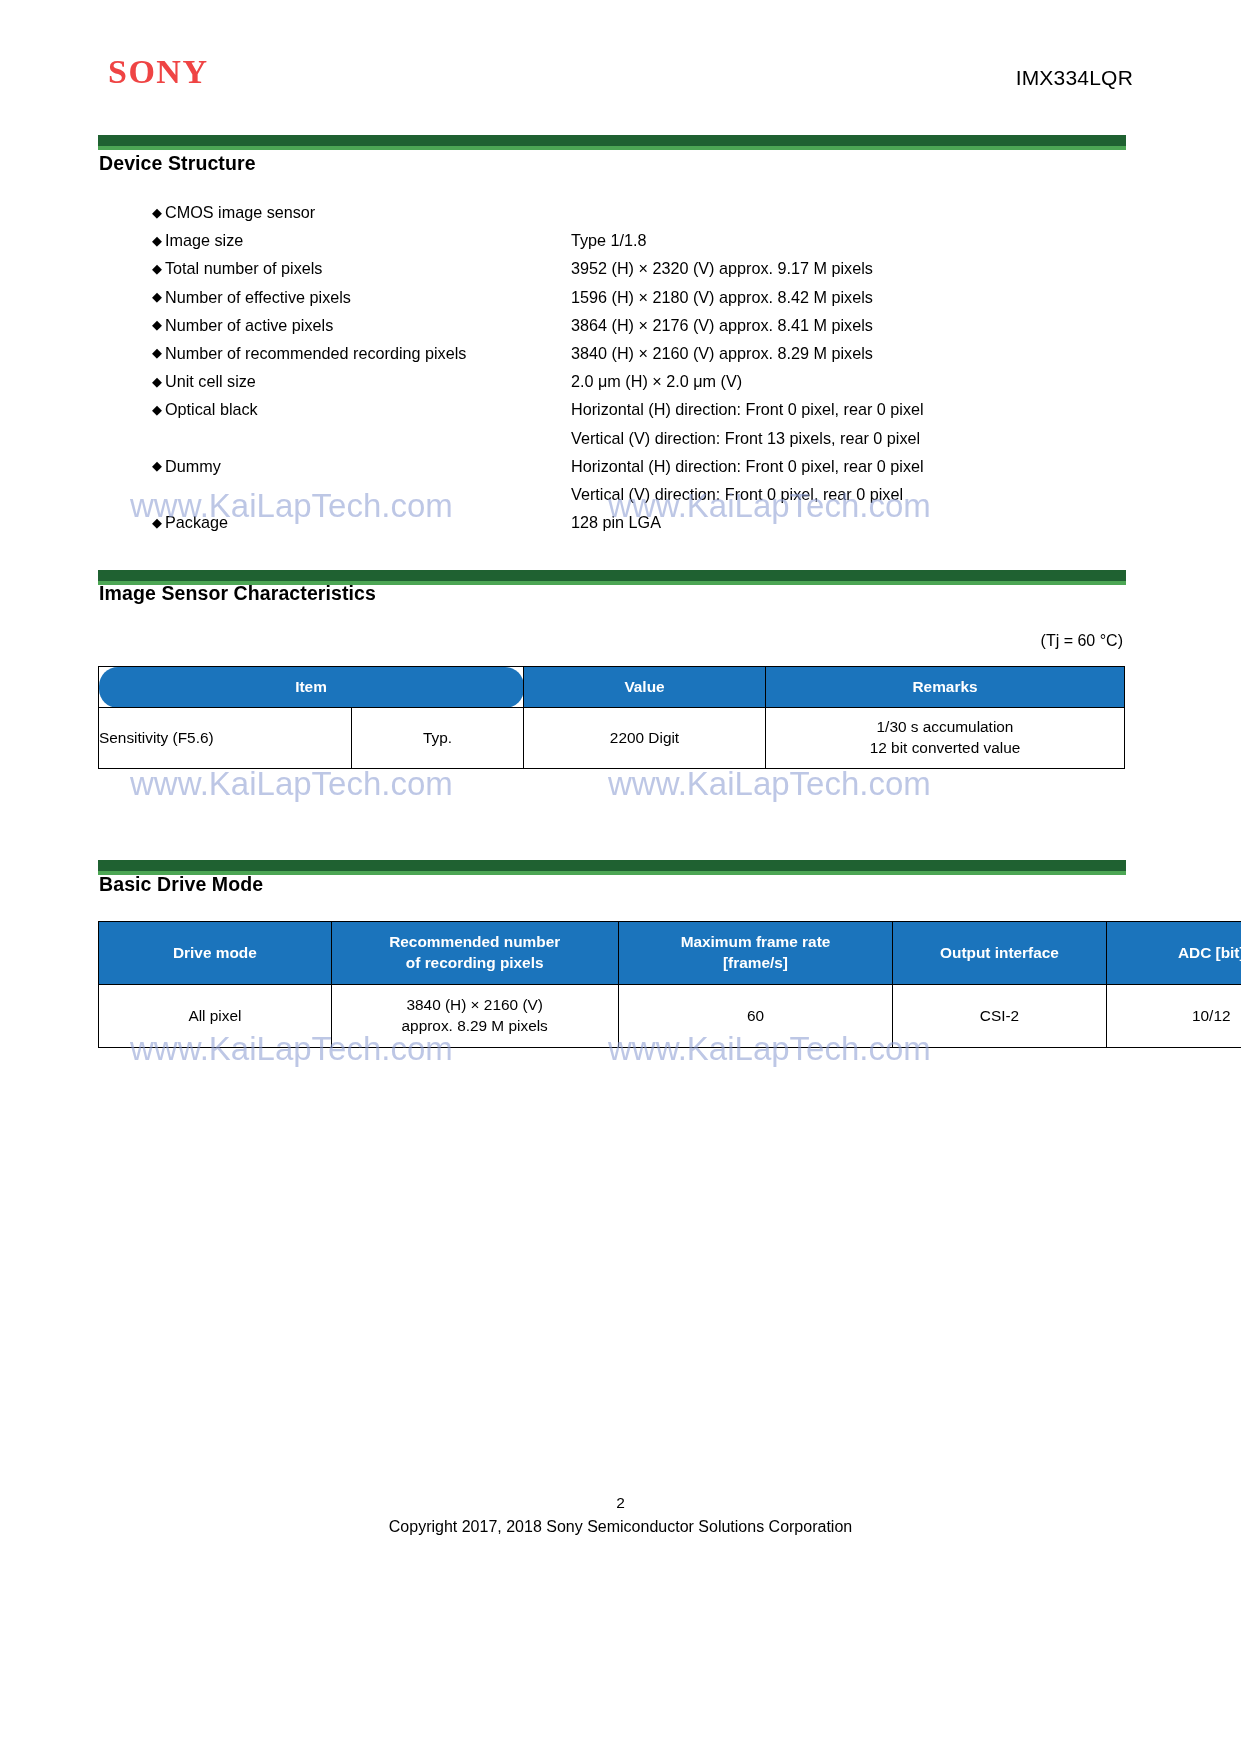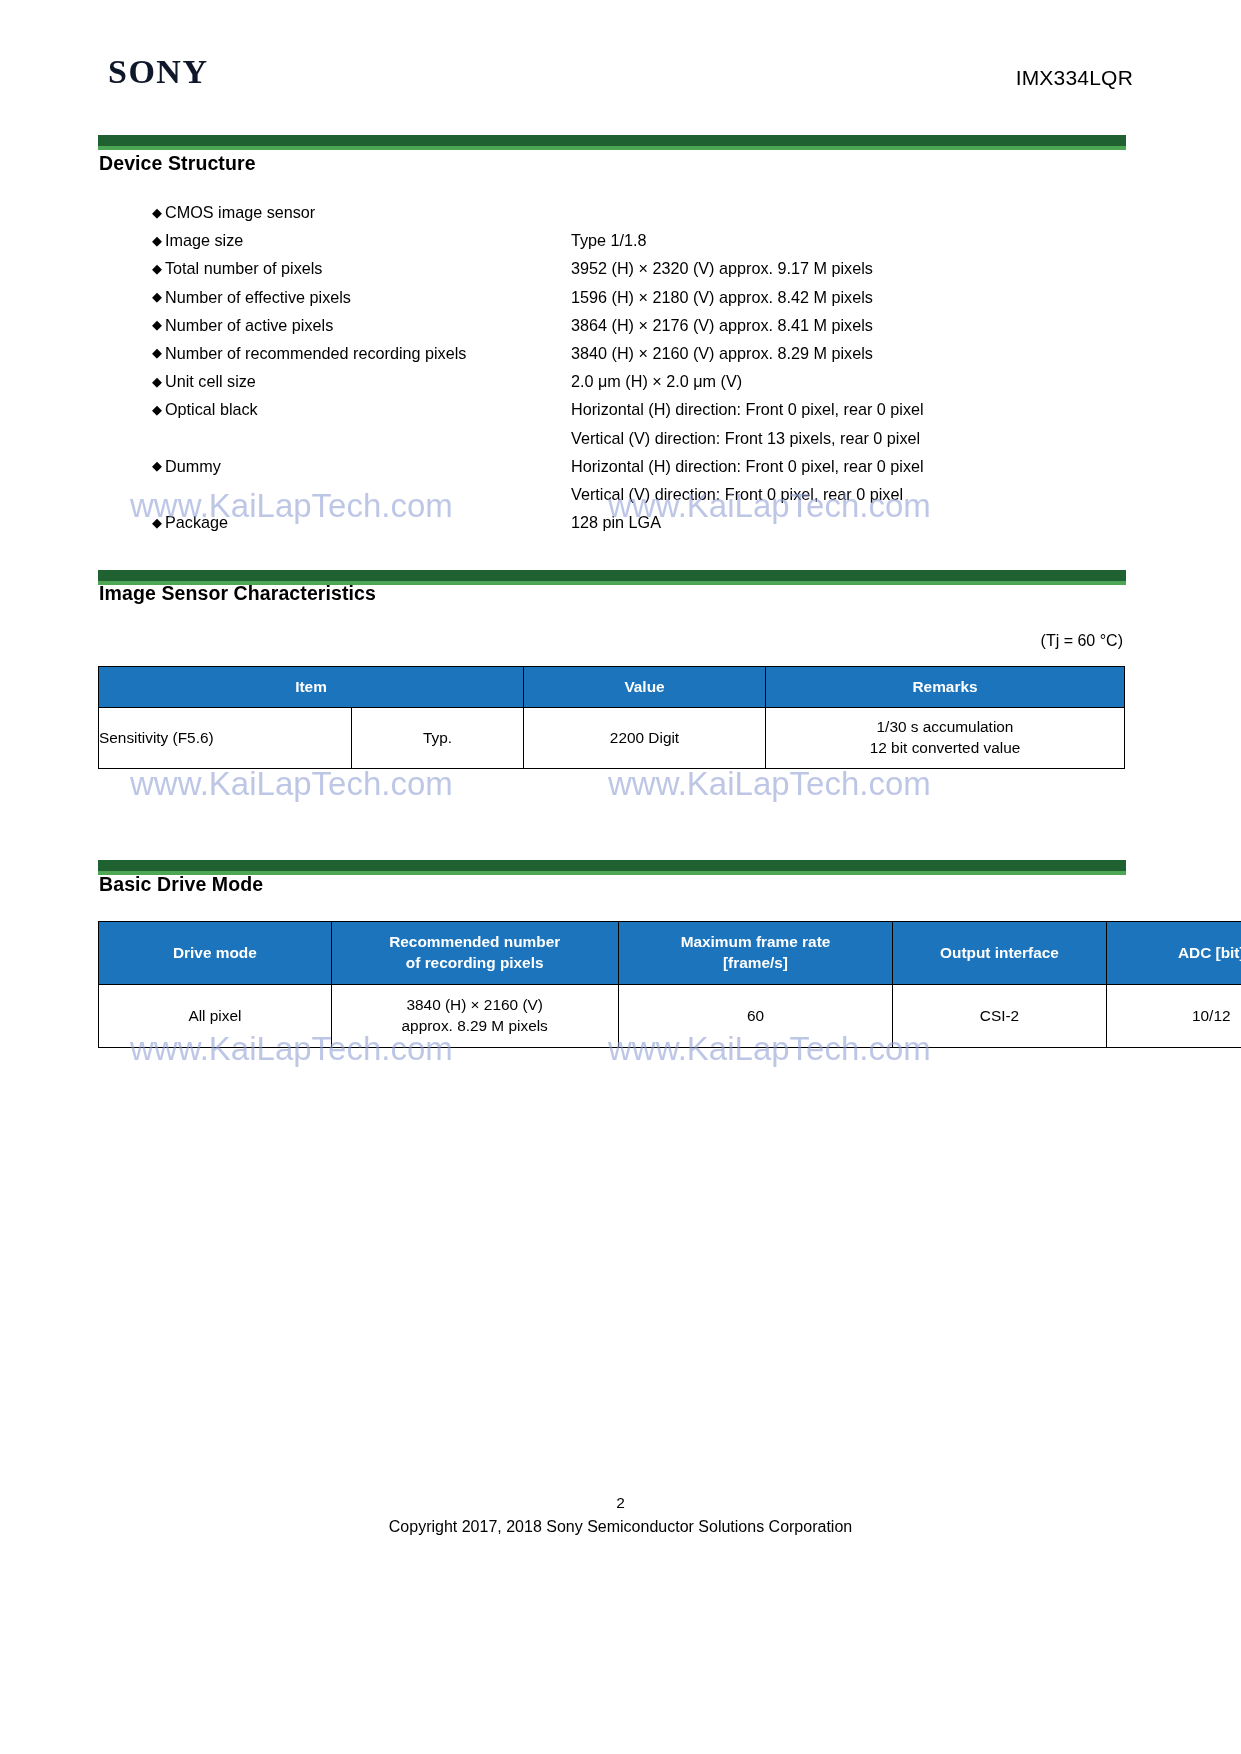--- a/index.html
+++ b/index.html
@@ -33,21 +33,21 @@
   }
   .sony-logo {
     position: absolute;
     left: 0;
     top: 0;
     font-family: "Liberation Serif", serif;
     font-weight: bold;
     font-size: 34px;
     letter-spacing: 1.5px;
     line-height: 40px;
-    color: #0f172a;
+    color: #ef4444;
   }
   .part-number {
     position: absolute;
     right: 0;
     top: 14px;
     font-size: 21px;
     letter-spacing: 0.2px;
     color: #000000;
     margin-left: 8px;
   }
@@ -231,21 +231,21 @@
 
   <table class="tbl" style="left:98px; top:666px; width:1026px;">
     <colgroup>
       <col style="width:253px;">
       <col style="width:172px;">
       <col style="width:242px;">
       <col style="width:359px;">
     </colgroup>
     <thead>
       <tr>
-        <th colspan="2" style="height:40px;">Item</th>
+        <th colspan="2" style="height:40px;border-radius:19px;">Item</th>
         <th>Value</th>
         <th>Remarks</th>
       </tr>
     </thead>
     <tbody>
       <tr>
         <td class="left" style="height:60px;">Sensitivity (F5.6)</td>
         <td>Typ.</td>
         <td>2200 Digit</td>
         <td class="cell-lines">

